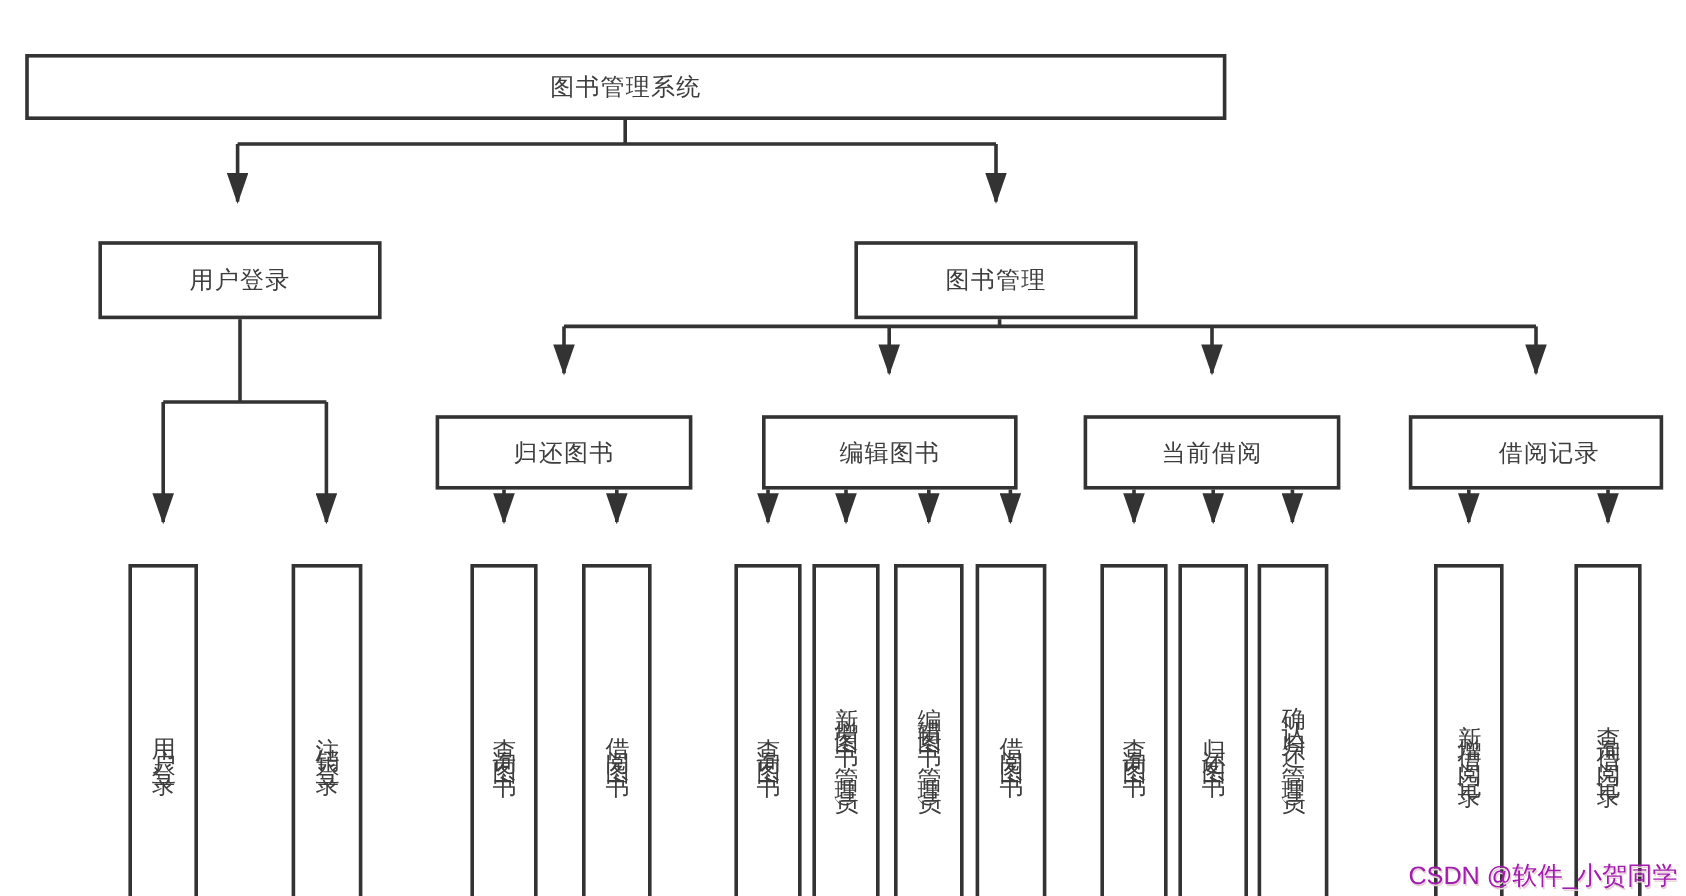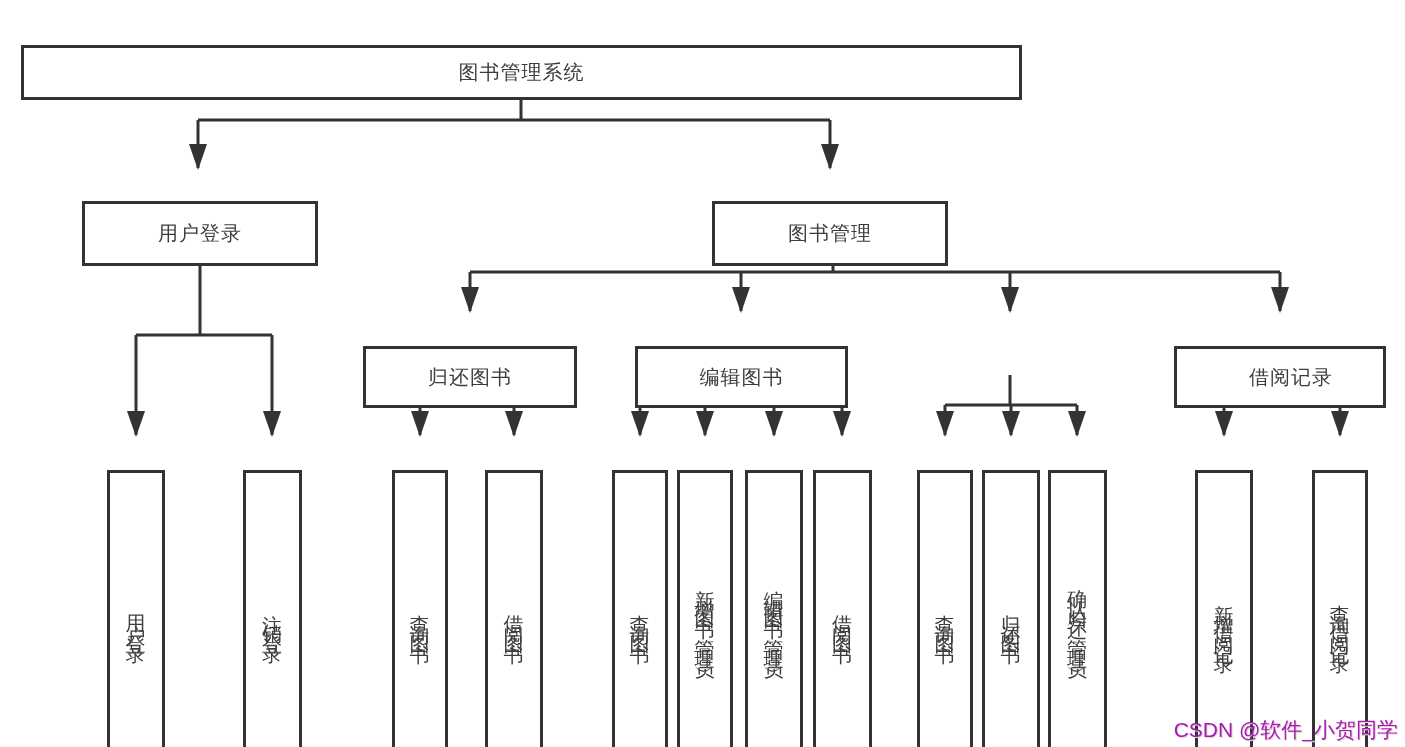--- a/index.html
+++ b/index.html
@@ -75,20 +75,21 @@
     </g>
   </svg>
 
   <div class="box hbox" style="left:21px; top:12px; width:1001px; height:55px;">图书管理系统</div>
 
   <div class="box hbox" style="left:82px; top:168px; width:236px; height:65px;">用户登录</div>
   <div class="box hbox" style="left:712px; top:168px; width:236px; height:65px;">图书管理</div>
 
   <div class="box hbox" style="left:363px; top:313px; width:214px; height:62px;">归还图书</div>
   <div class="box hbox" style="left:635px; top:313px; width:213px; height:62px;">编辑图书</div>
+  <div class="box hbox" style="left:903px; top:313px; width:214px; height:62px;">当前借阅</div>
   <div class="box hbox" style="left:1174px; top:313px; width:212px; height:62px;padding-left:22px;">借阅记录</div>
 
   <div class="box vbox" style="left:107px; width:58px;">用户登录</div>
   <div class="box vbox" style="left:243px; width:59px;">注销登录</div>
 
   <div class="box vbox" style="left:392px; width:56px;">查询图书</div>
   <div class="box vbox" style="left:485px; width:58px;">借阅图书</div>
 
   <div class="box vbox" style="left:612px; width:56px;">查询图书</div>
   <div class="box vbox" style="left:677px; width:56px;">新增图书（管理员）</div>

